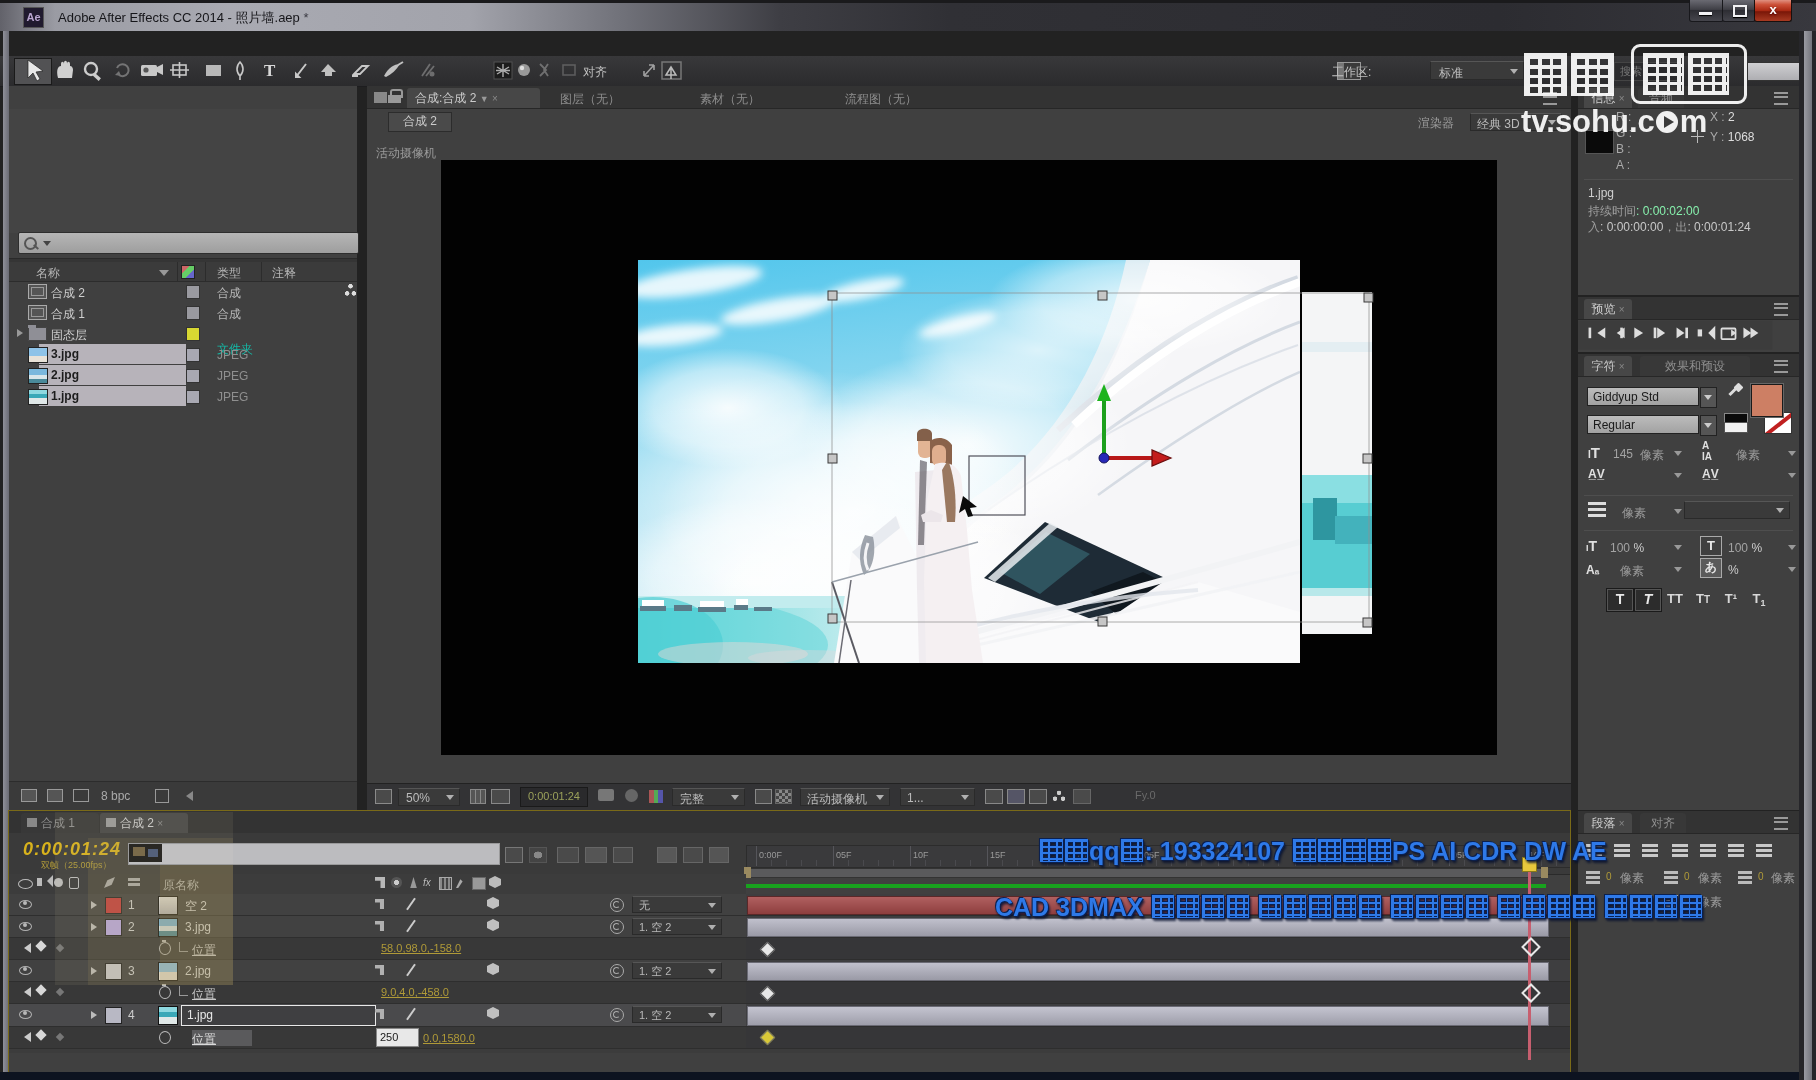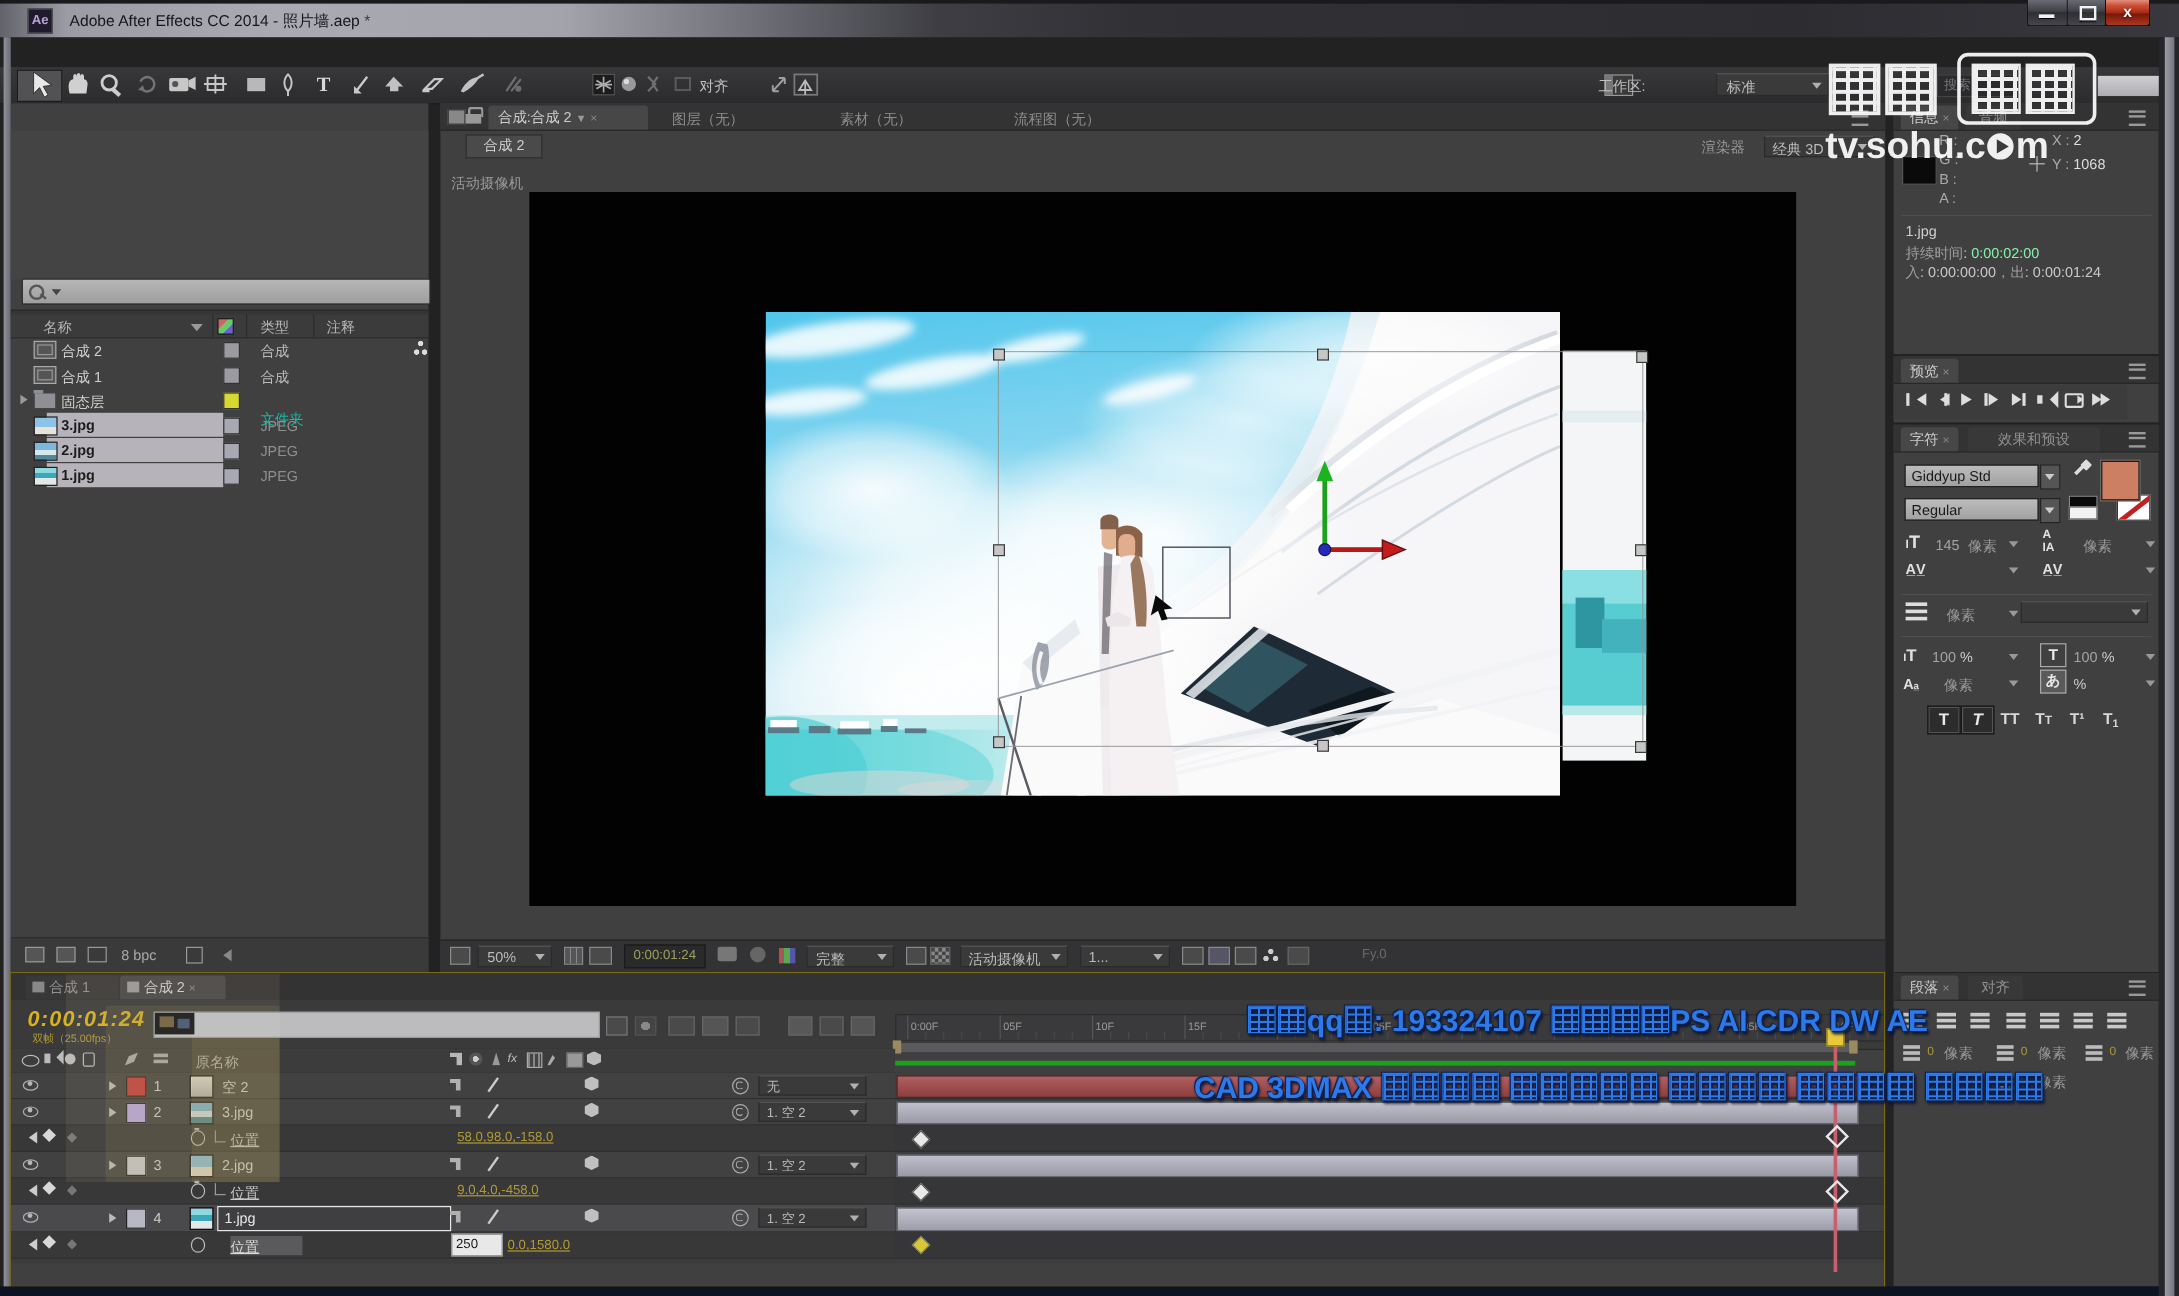--- a/index.html
+++ b/index.html
@@ -492,21 +492,21 @@
   <div class="abs" style="left:168px;top:234px;width:26px;height:22px;color:#d8d8d8;font-weight:bold;font-size:13px;text-align:center;line-height:21px;">T<span style="font-size:9px;vertical-align:-3px;">1</span></div>
 </div>
 <div class="panel" id="timeline" style="left:9px;top:811px;width:1561px;height:261px;outline:1px solid #7a6a18;overflow:hidden;">
   <div class="tabbar">
     <div class="tab off" style="left:12px;width:72px;text-align:left;padding-left:6px;"><span style="display:inline-block;width:10px;height:9px;background:#888;margin-right:4px;"></span>合成 1</div>
     <div class="tab" style="left:91px;width:82px;text-align:left;padding-left:6px;"><span style="display:inline-block;width:10px;height:9px;background:#999;margin-right:4px;"></span>合成 2 <span style="color:#888;font-size:10px;">×</span></div>
   </div>
 
   <div class="abs" style="left:0;top:22px;width:1561px;height:41px;background:#3a3a3a;border-bottom:1px solid #2a2a2a;">
     <div class="tx" style="left:14px;top:6px;color:#d8b21c;font-size:18px;font-weight:bold;font-style:italic;letter-spacing:1px;">0:00:01:24</div>
-    <div class="tx" style="left:18px;top:26px;color:#b09a38;font-size:9px;">双帧（25.00fps）</div>
+    <div class="tx" style="left:32px;top:26px;color:#b09a38;font-size:9px;">双帧（25.00fps）</div>
     <div class="abs" style="left:496px;top:14px;width:16px;height:14px;border:1px solid #777;background:#4a4a4a;"></div>
     <div class="abs" style="left:520px;top:14px;width:16px;height:14px;background:radial-gradient(#888 35%,#444 36%);border:1px solid #555;"></div>
     <div class="abs" style="left:548px;top:14px;width:20px;height:14px;background:#4a4a4a;border:1px solid #666;"></div>
     <div class="abs" style="left:576px;top:14px;width:20px;height:14px;background:#555;border:1px solid #666;"></div>
     <div class="abs" style="left:604px;top:14px;width:18px;height:14px;background:#4a4a4a;border:1px solid #666;"></div>
     <div class="abs" style="left:648px;top:14px;width:18px;height:14px;background:#585858;border:1px solid #666;"></div>
     <div class="abs" style="left:674px;top:14px;width:18px;height:14px;background:#4a4a4a;border:1px solid #666;"></div>
     <div class="abs" style="left:700px;top:14px;width:18px;height:14px;background:#555;border:1px solid #666;"></div>
   </div>
 

